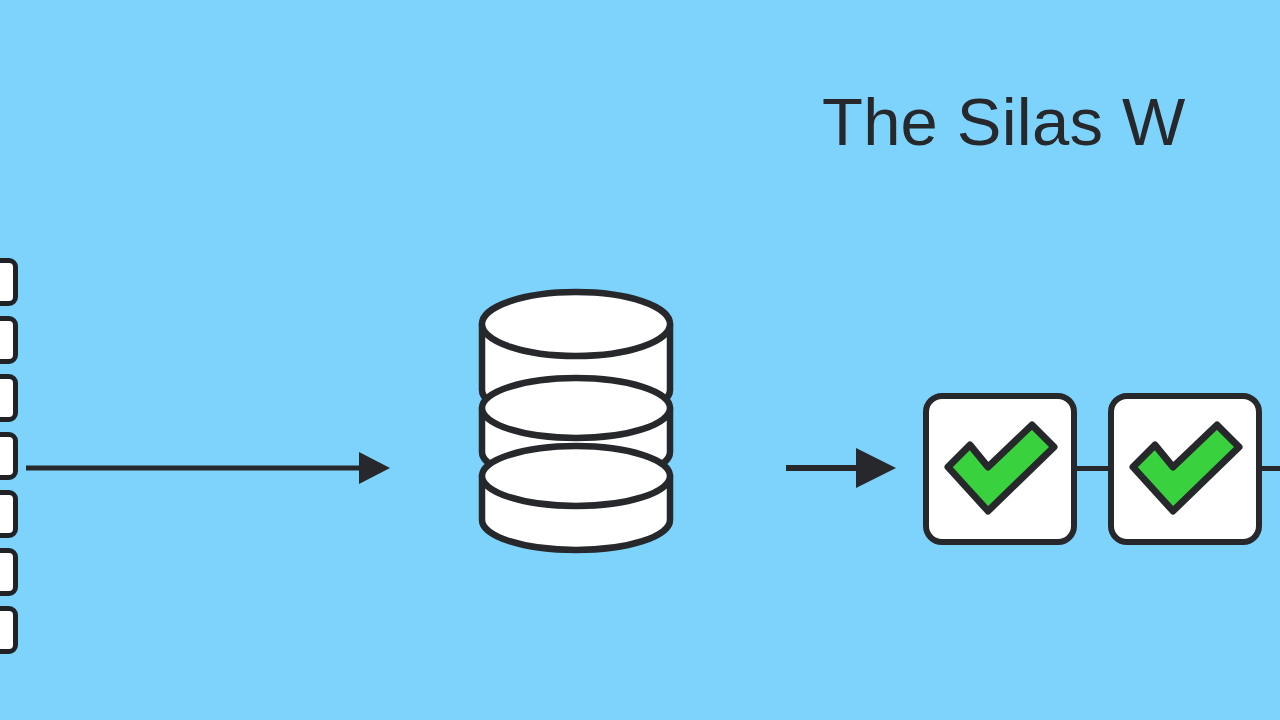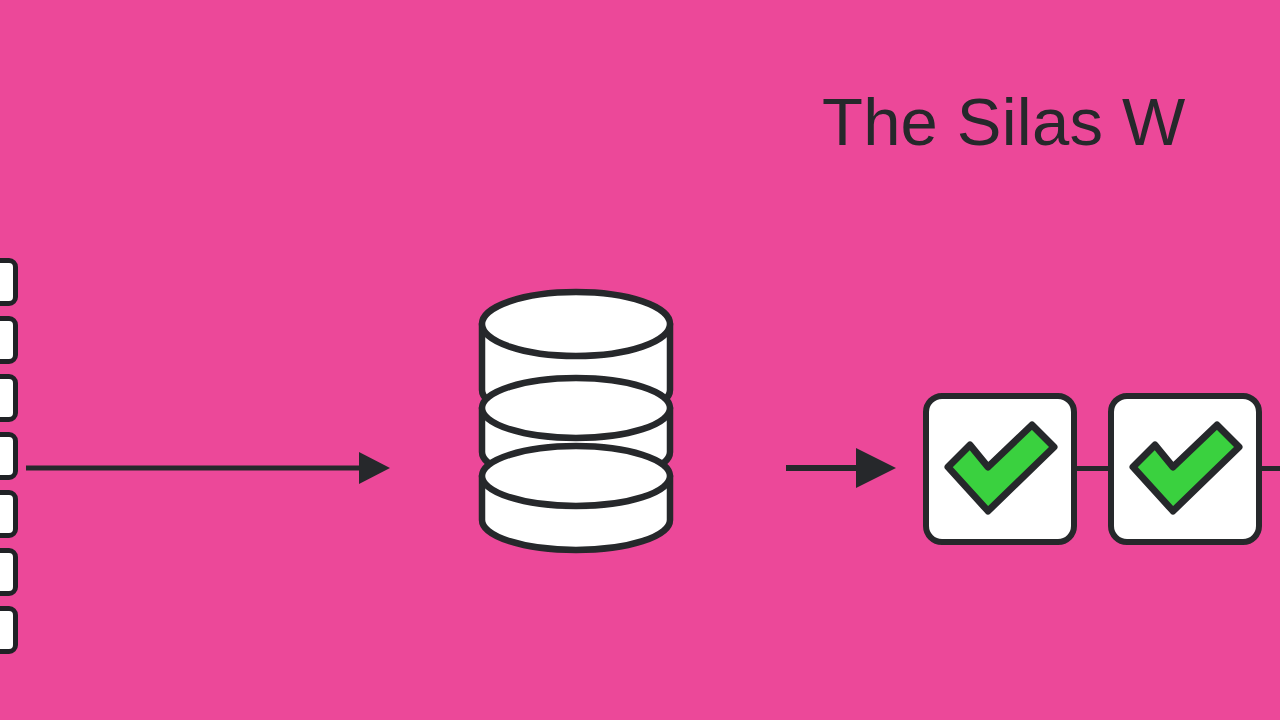--- a/index.html
+++ b/index.html
@@ -14,21 +14,21 @@
     overflow: hidden;
     font-family: "Liberation Sans", sans-serif;
     position: relative;
   }
   #canvas {
     position: absolute;
     left: 0;
     top: 0;
     width: 1280px;
     height: 720px;
-    background: #ec4899;
+    background: #7dd3fc;
   }
 
   
   .diagram-title {
     position: absolute;
     left: 822px;
     top: 88px;
     font-family: "Liberation Sans", sans-serif;
     font-size: 67px;
     font-weight: 400;

